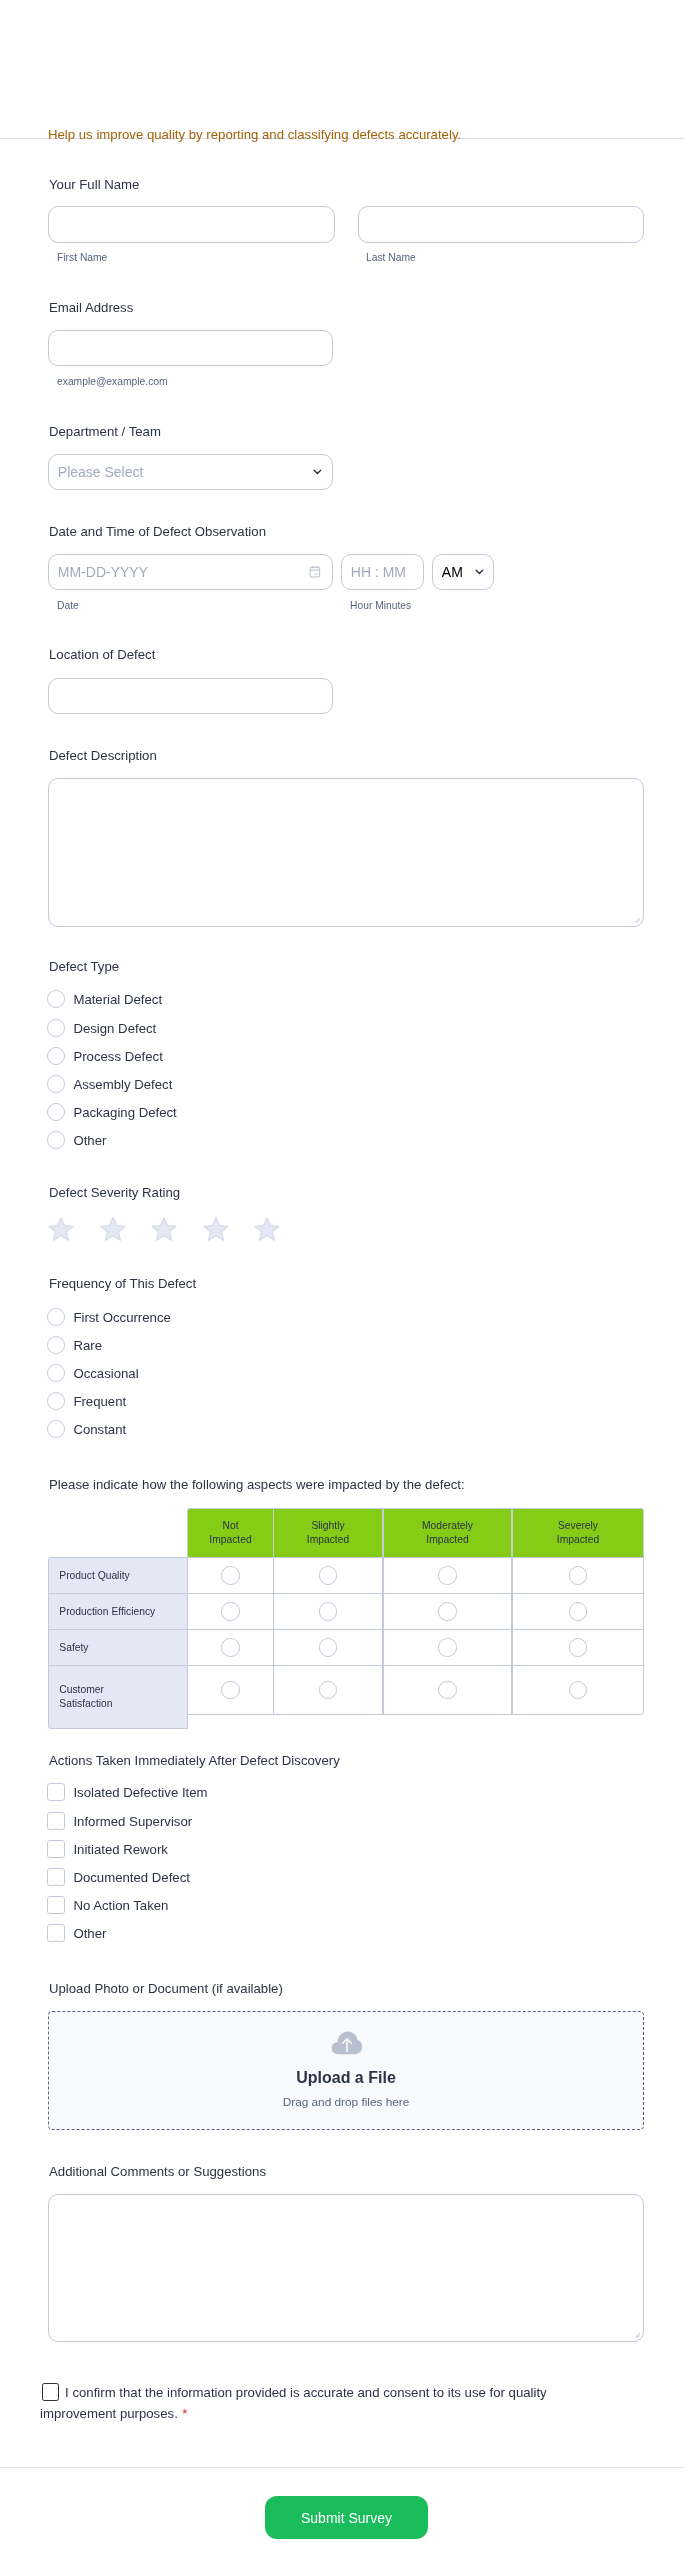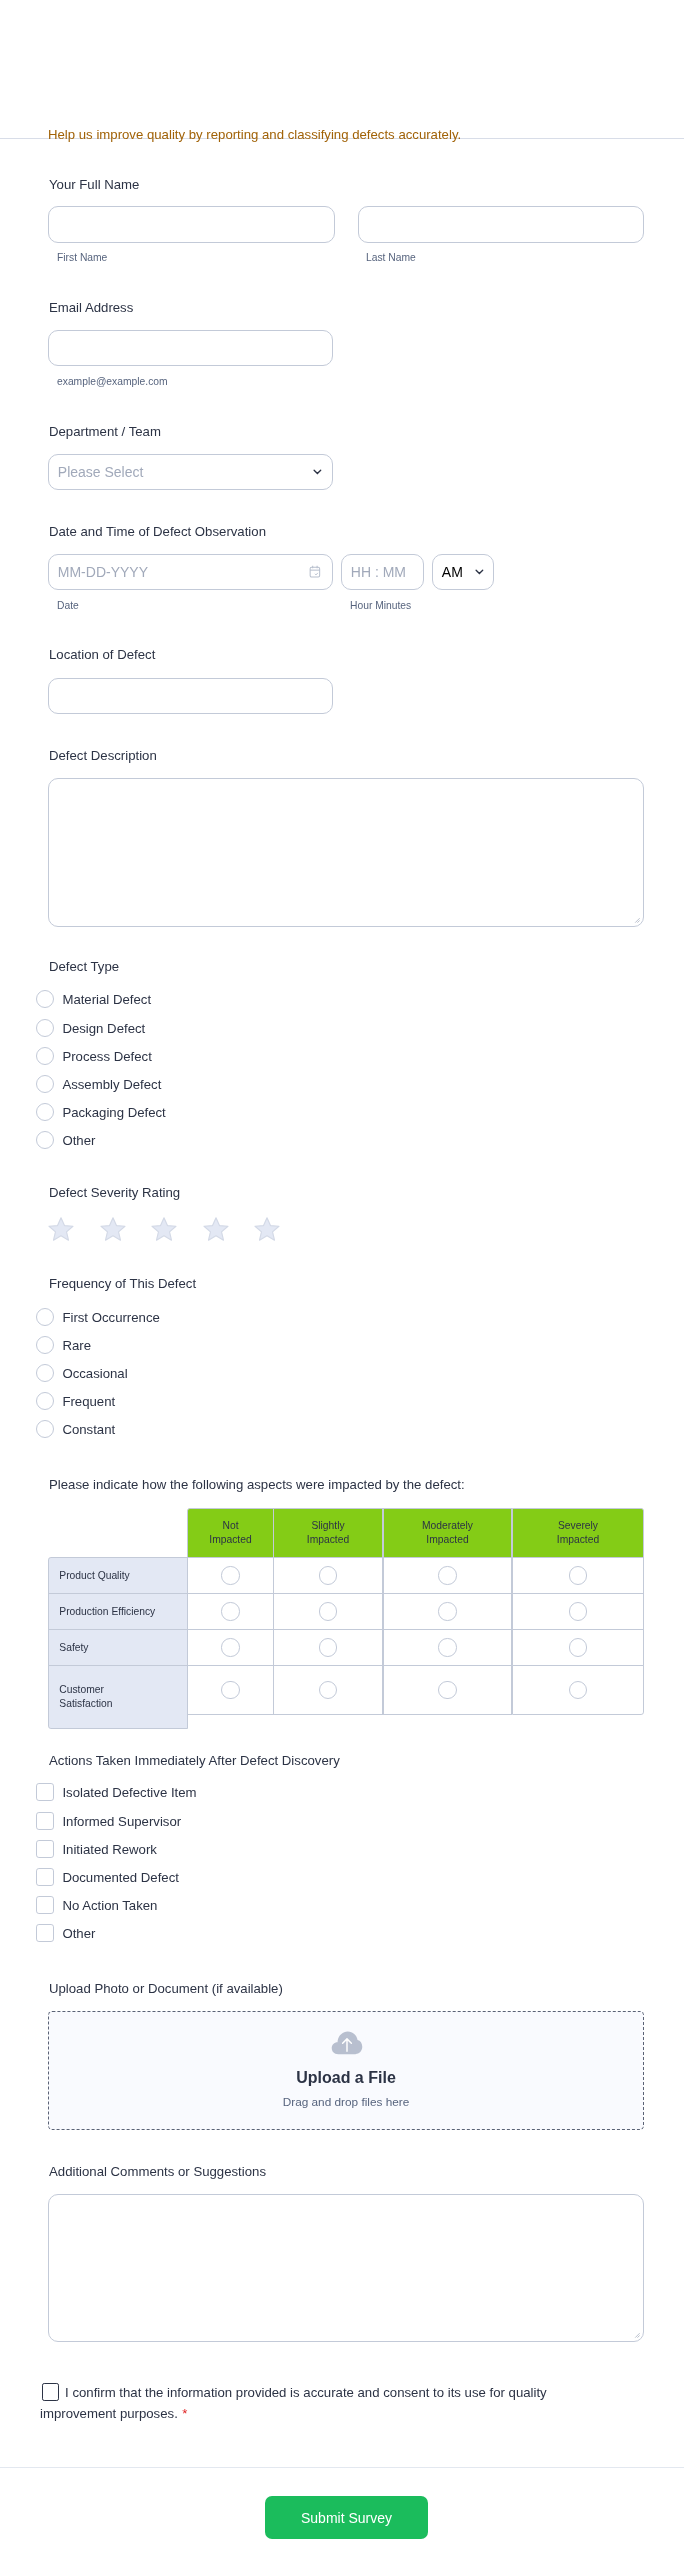--- a/index.html
+++ b/index.html
@@ -11,21 +11,21 @@
   .subtitle { position: absolute; left: 48px; top: 79px; font-size: 13.2px; color: #a16207; margin-top: 48px; }
 
   .label { position: absolute; left: 49px; font-size: 13.2px; color: #2c3345; }
   .sublabel { position: absolute; font-size: 10.3px; color: #57647e; margin-left: 8px; }
 
   .input { position: absolute; background: #fff; border: 0.7px solid #c3cad8; border-radius: 10px; }
   .ph { position: absolute; top: 50%; transform: translateY(-50%); font-size: 14px; color: #a1a9ba; }
 
   .chev { position: absolute; top: 50%; transform: translateY(-50%); width: 8.8px; height: 5.9px; }
 
-  .radio-row { position: absolute; left: 36px; height: 20.6px; display: flex; align-items: center; text-align: right; }
+  .radio-row { position: absolute; left: 47px; height: 20.6px; display: flex; align-items: center; text-align: right; }
   .radio { width: 18.4px; height: 18.4px; border: 1.1px solid #c3cad8; border-radius: 50%; background: #fff; flex: none; }
   .check { width: 18.4px; height: 18.4px; border: 1.1px solid #c3cad8; border-radius: 2.9px; background: #fff; flex: none; }
   .opt-label { margin-left: 8px; font-size: 13.2px; color: #2c3345; }
 
   .stars { position: absolute; left: 47px; top: 1216px; display: flex; gap: 23.5px; }
   .star { width: 28px; height: 26.5px; }
 
   .matrix { position: absolute; left: 48px; top: 1508px; width: 596px; }
   .m-head { position: absolute; top: 0; height: 50px; background: #84cc16; border: 0.7px solid #c3cad8; display: flex; align-items: center; justify-content: center; text-align: center; font-size: 10.3px; line-height: 14px; color: #2c3345; }
   .m-rowlabel { position: absolute; left: 0; width: 140px; background: #e3e8f4; border: 0.7px solid #c3cad8; display: flex; align-items: center; padding-left: 10.3px; font-size: 10.3px; color: #2c3345; line-height: 14px; }
@@ -36,21 +36,21 @@
   .upload-title { position: absolute; left: 0; right: 0; top: 57px; text-align: center; font-size: 16px; font-weight: bold; color: #2c3345; }
   .upload-sub { position: absolute; left: 0; right: 0; top: 83px; text-align: center; font-size: 11.8px; color: #57647e; }
 
   .resize { position: absolute; right: 2.9px; bottom: 2.9px; width: 7.4px; height: 7.4px; }
 
   .consent { position: absolute; left: 40px; top: 2383px; width: 530px; font-size: 13.2px; line-height: 20.6px; color: #2c3345; }
   .consent .check { display: inline-block; vertical-align: -4.4px; width: 17.7px; height: 18.4px; border: 1.5px solid #2c3345; border-radius: 2.2px; margin-left: 1.5px; margin-right: 5.9px; }
   .req { color: #e02020; margin-left: 4.4px; }
 
   .footer-line { position: absolute; left: 0; top: 2467px; width: 684px; height: 0.7px; background: #e3e8f0; }
-  .submit { position: absolute; left: 265px; top: 2496px; width: 163px; height: 43px; background: #1bbc5c; border-radius: 7px; border: none; color: #fff; font-size: 14px; display: flex; align-items: center; justify-content: center; font-family: "Liberation Sans", sans-serif; }
+  .submit { position: absolute; left: 265px; top: 2496px; width: 163px; height: 43px; background: #1bbc5c; border-radius: 12px; border: none; color: #fff; font-size: 14px; display: flex; align-items: center; justify-content: center; font-family: "Liberation Sans", sans-serif; }
 </style>
 </head>
 <body>
 
 <div class="header">
   <p class="subtitle">Help us improve quality by reporting and classifying defects accurately.</p>
 </div>
 
 <div class="label" style="top:177px">Your Full Name</div>
 <input class="input" type="text" style="left: 48px; top: 206px; width: 287px; height: 37px;" value="">

